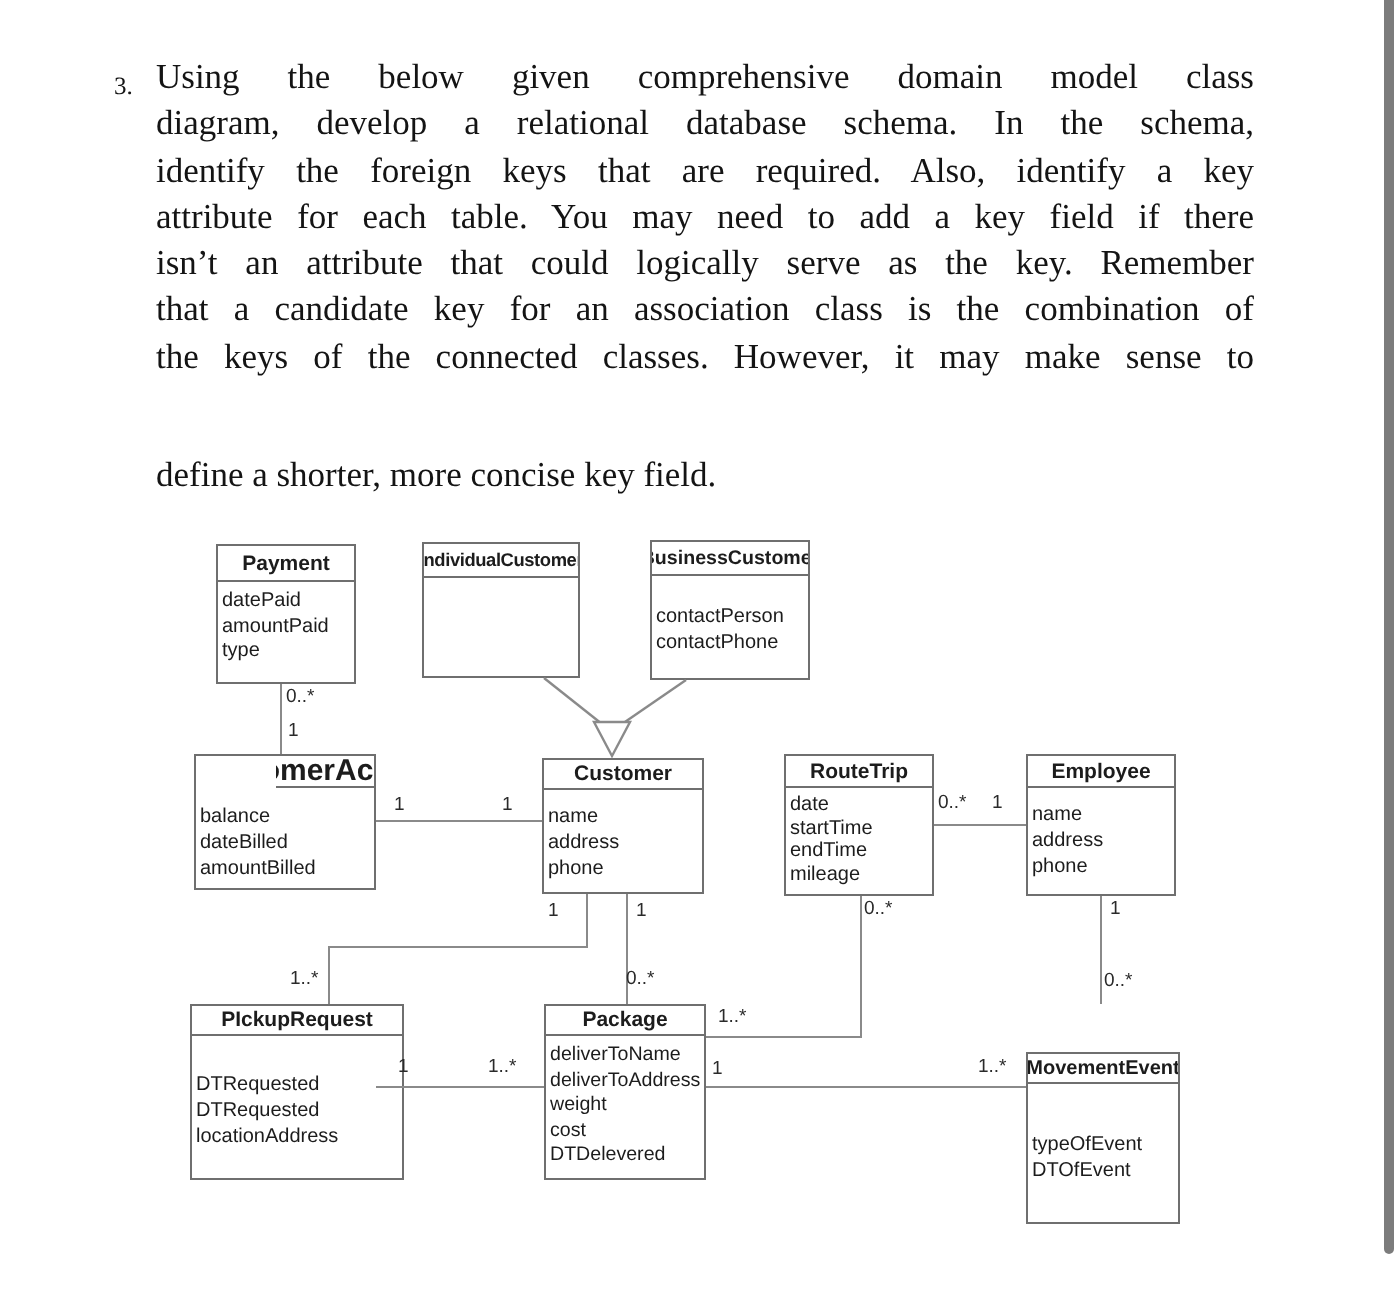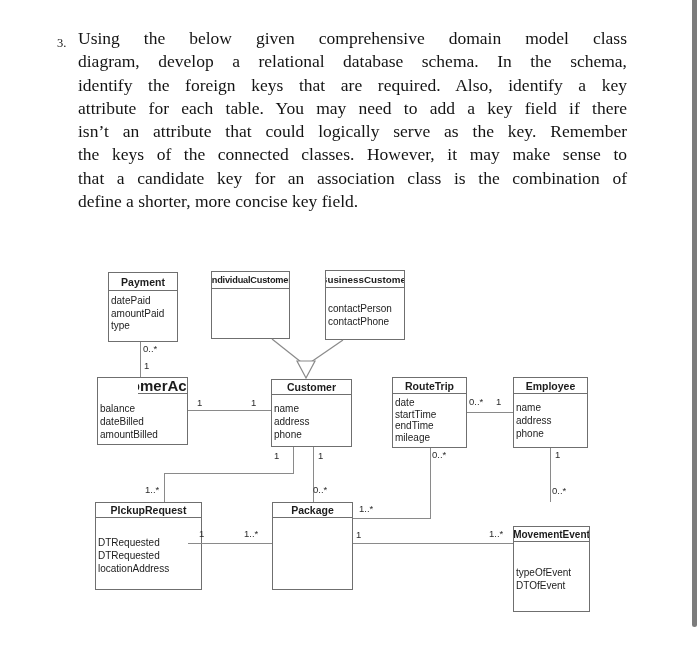--- a/index.html
+++ b/index.html
@@ -11,21 +11,21 @@
   
   .qnum {
     position:absolute; left:57px; top:36px;
     font-family:"Liberation Serif", serif; font-size:12.5px; color:#141414;
   }
   .question {
     position:absolute; left:78px; top:27px; width:549px;
     font-family:"Liberation Serif", serif; font-size:17.5px; color:#141414;
   }
   .qline { text-align:justify; text-align-last:justify; line-height:23.3px; }
-  .qline.last { text-align-last:left; }
+  .qline.last { text-align-last:left;margin-top:36px; }
 
   
   .cls {
     position:absolute; background:#fff; border:1px solid #6f6f6f;
     box-sizing:border-box; color:#1c1c1c;
   }
   .cls-title {
     border-bottom:1px solid #6f6f6f; box-sizing:border-box;
     font-weight:bold; font-size:10.5px;
     display:flex; align-items:center; justify-content:center;
@@ -50,22 +50,22 @@
 
 <div class="screen">
 
   <div class="qnum">3.</div>
   <div class="question">
     <div class="qline">Using the below given comprehensive domain model class</div>
     <div class="qline">diagram, develop a relational database schema. In the schema,</div>
     <div class="qline">identify the foreign keys that are required. Also, identify a key</div>
     <div class="qline">attribute for each table. You may need to add a key field if there</div>
     <div class="qline">isn’t an attribute that could logically serve as the key. Remember</div>
+    <div class="qline">that a candidate key for an association class is the combination of</div>
     <div class="qline">the keys of the connected classes. However, it may make sense to</div>
-    <div class="qline">that a candidate key for an association class is the combination of</div>
     <div class="qline last">define a shorter, more concise key field.</div>
   </div>
 
   <div class="cls" style="left:108px; top:272px; width:70px; height:70px;">
     <div class="cls-title" style="height:18px;">Payment</div>
     <div class="cls-attrs" style="padding-top:4px;">
       <div class="attr">datePaid</div>
       <div class="attr">amountPaid</div>
       <div class="attr">type</div>
     </div>
@@ -125,20 +125,27 @@
     <div class="cls-title" style="height:15px;">PIckupRequest</div>
     <div class="cls-attrs" style="padding-top:18px;">
       <div class="attr" style="line-height:13px;">DTRequested</div>
       <div class="attr" style="line-height:13px;">DTRequested</div>
       <div class="attr" style="line-height:13px;">locationAddress</div>
     </div>
   </div>
 
   <div class="cls" style="left:272px; top:502px; width:81px; height:88px;">
     <div class="cls-title" style="height:15px;">Package</div>
+    <div class="cls-attrs" style="padding-top:4px; font-size:9.8px;">
+      <div class="attr">deliverToName</div>
+      <div class="attr">deliverToAddress</div>
+      <div class="attr">weight</div>
+      <div class="attr">cost</div>
+      <div class="attr">DTDelevered</div>
+    </div>
   </div>
 
   <div class="cls" style="left:513px; top:526px; width:77px; height:86px;">
     <div class="cls-title" style="height:15px; font-size:10px;">MovementEvent</div>
     <div class="cls-attrs" style="padding-top:24px;">
       <div class="attr" style="line-height:13px;">typeOfEvent</div>
       <div class="attr" style="line-height:13px;">DTOfEvent</div>
     </div>
   </div>
 

